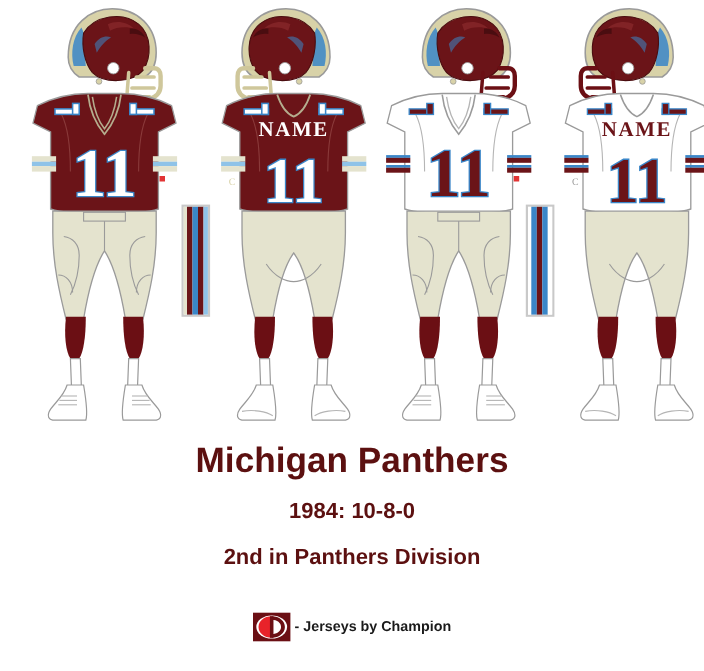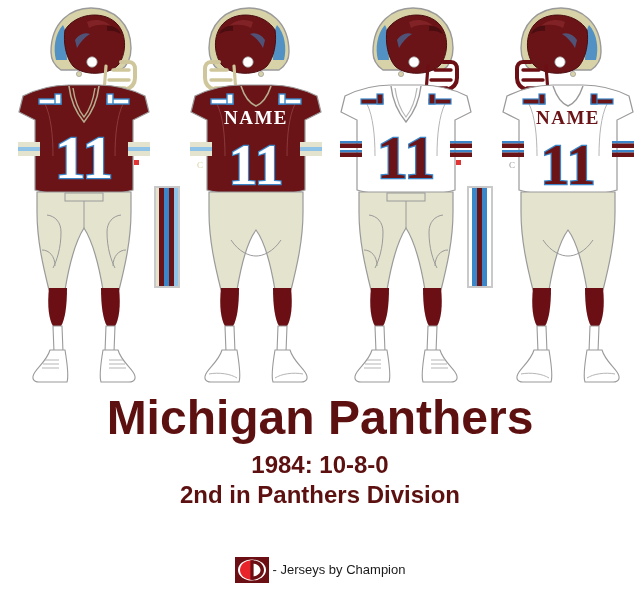--- a/index.html
+++ b/index.html
@@ -1,40 +1,40 @@
 <!DOCTYPE html>
 <html><head>
 <meta charset="utf-8">
 <style>
   html,body{margin:0;padding:0;background:#ffffff;}
   body{
     width:640px;height:610px;position:relative;overflow:hidden;
     font-family:"Liberation Sans",sans-serif;
     -webkit-font-smoothing:none;
   }
-  .uniforms{position:absolute;left:1px;top:0;width:569px;height:395px;}
+  .uniforms{position:absolute;left:12px;top:0;width:569px;height:395px;}
   .player{position:absolute;top:0;width:150px;height:395px;}
   .p1{left:8px;}  .p2{left:180px;} .p3{left:330px;} .p4{left:492px;}
   .swatch{position:absolute;width:22px;height:98px;border:2px solid #c9c9c9;background:#ffffff;}
   .sw1{left:153px;top:186px;}
   .sw2{left:466px;top:186px;}
   .swatch .st{position:absolute;top:0;bottom:0;}
 
   .textblock{position:absolute;left:0;top:392px;width:640px;text-align:center;}
   .title{
-    font-size:48px;font-weight:bold;color:#5c1010;letter-spacing:0px;
+    font-size:32px;font-weight:bold;color:#5c1010;letter-spacing:0px;
     line-height:52px;margin:0;padding:0;
   }
   .sub{
-    font-size:24px;font-weight:bold;color:#5c1010;line-height:30px;margin:0;padding:0;
+    font-size:20px;font-weight:bold;color:#5c1010;line-height:30px;margin:12px;padding:0;
   }
   .sub.s1{margin-top:6px;}
   .credit{
     position:absolute;left:0;top:557px;width:640px;text-align:center;
-    font-size:13px;font-weight:normal;color:#1a1a1a;
+    font-size:13px;font-weight:bold;color:#1a1a1a;
   }
   .credit-row{display:inline-flex;align-items:center;gap:4px;}
   .champ-logo{display:inline-block;width:34px;height:26px;vertical-align:middle;}
   .credit-text{display:inline-block;line-height:26px;}
   svg{display:block;overflow:visible;}
 </style>
 </head>
 <body>
 
 <div class="uniforms">

